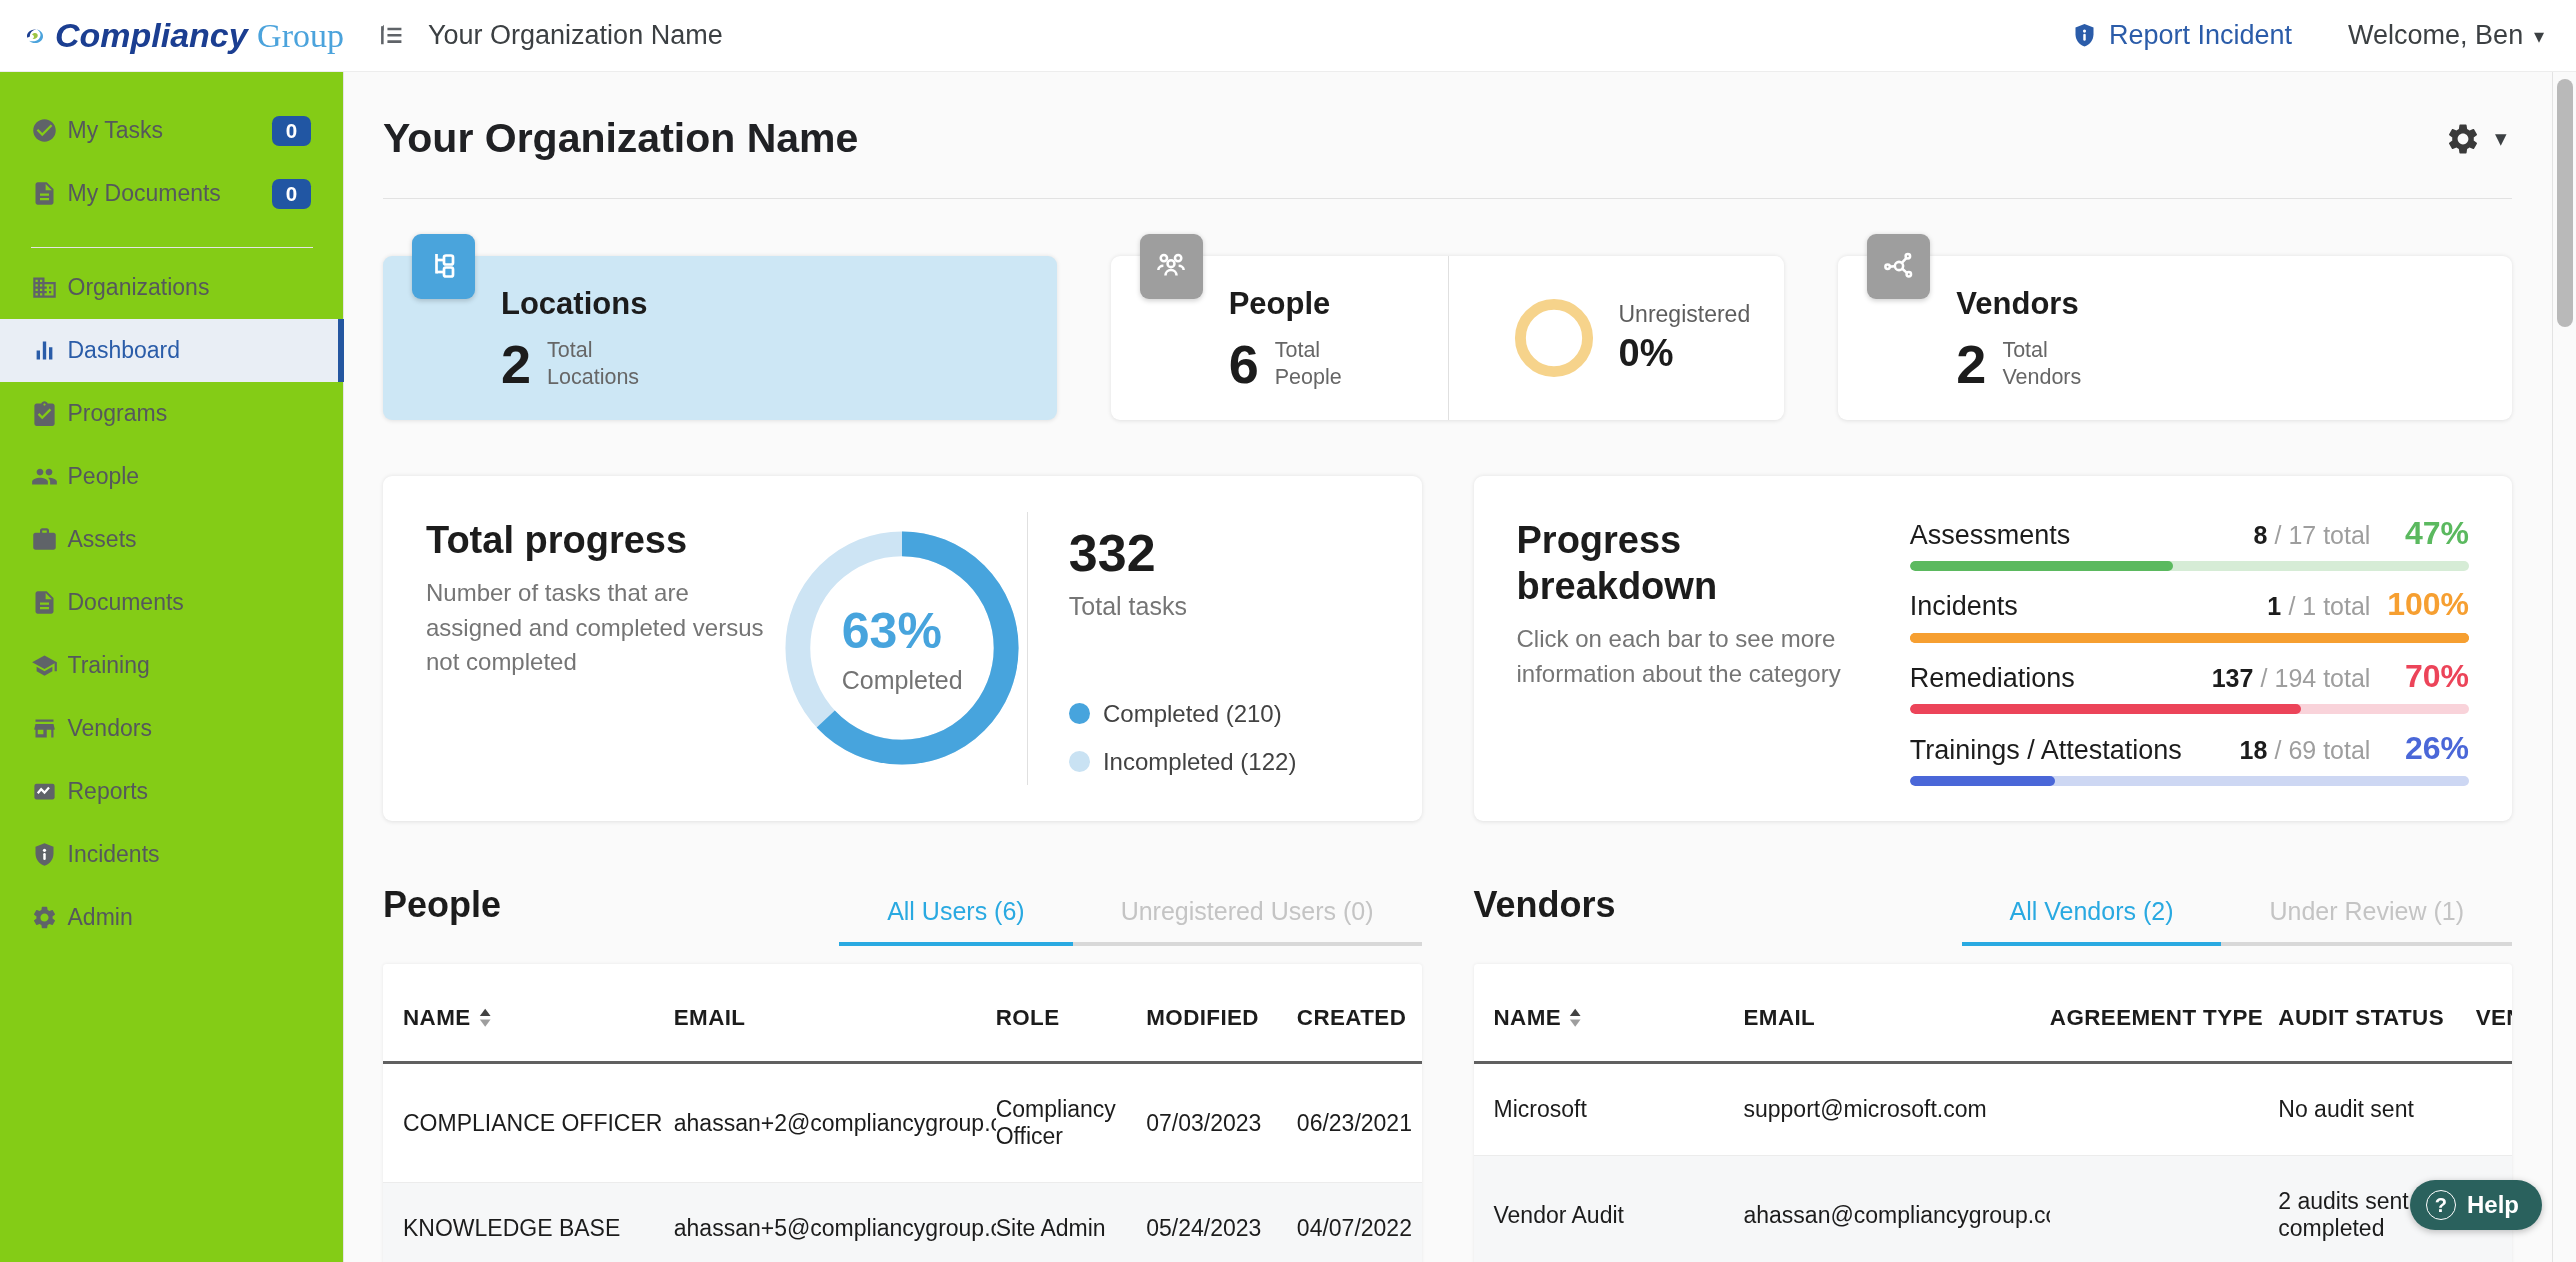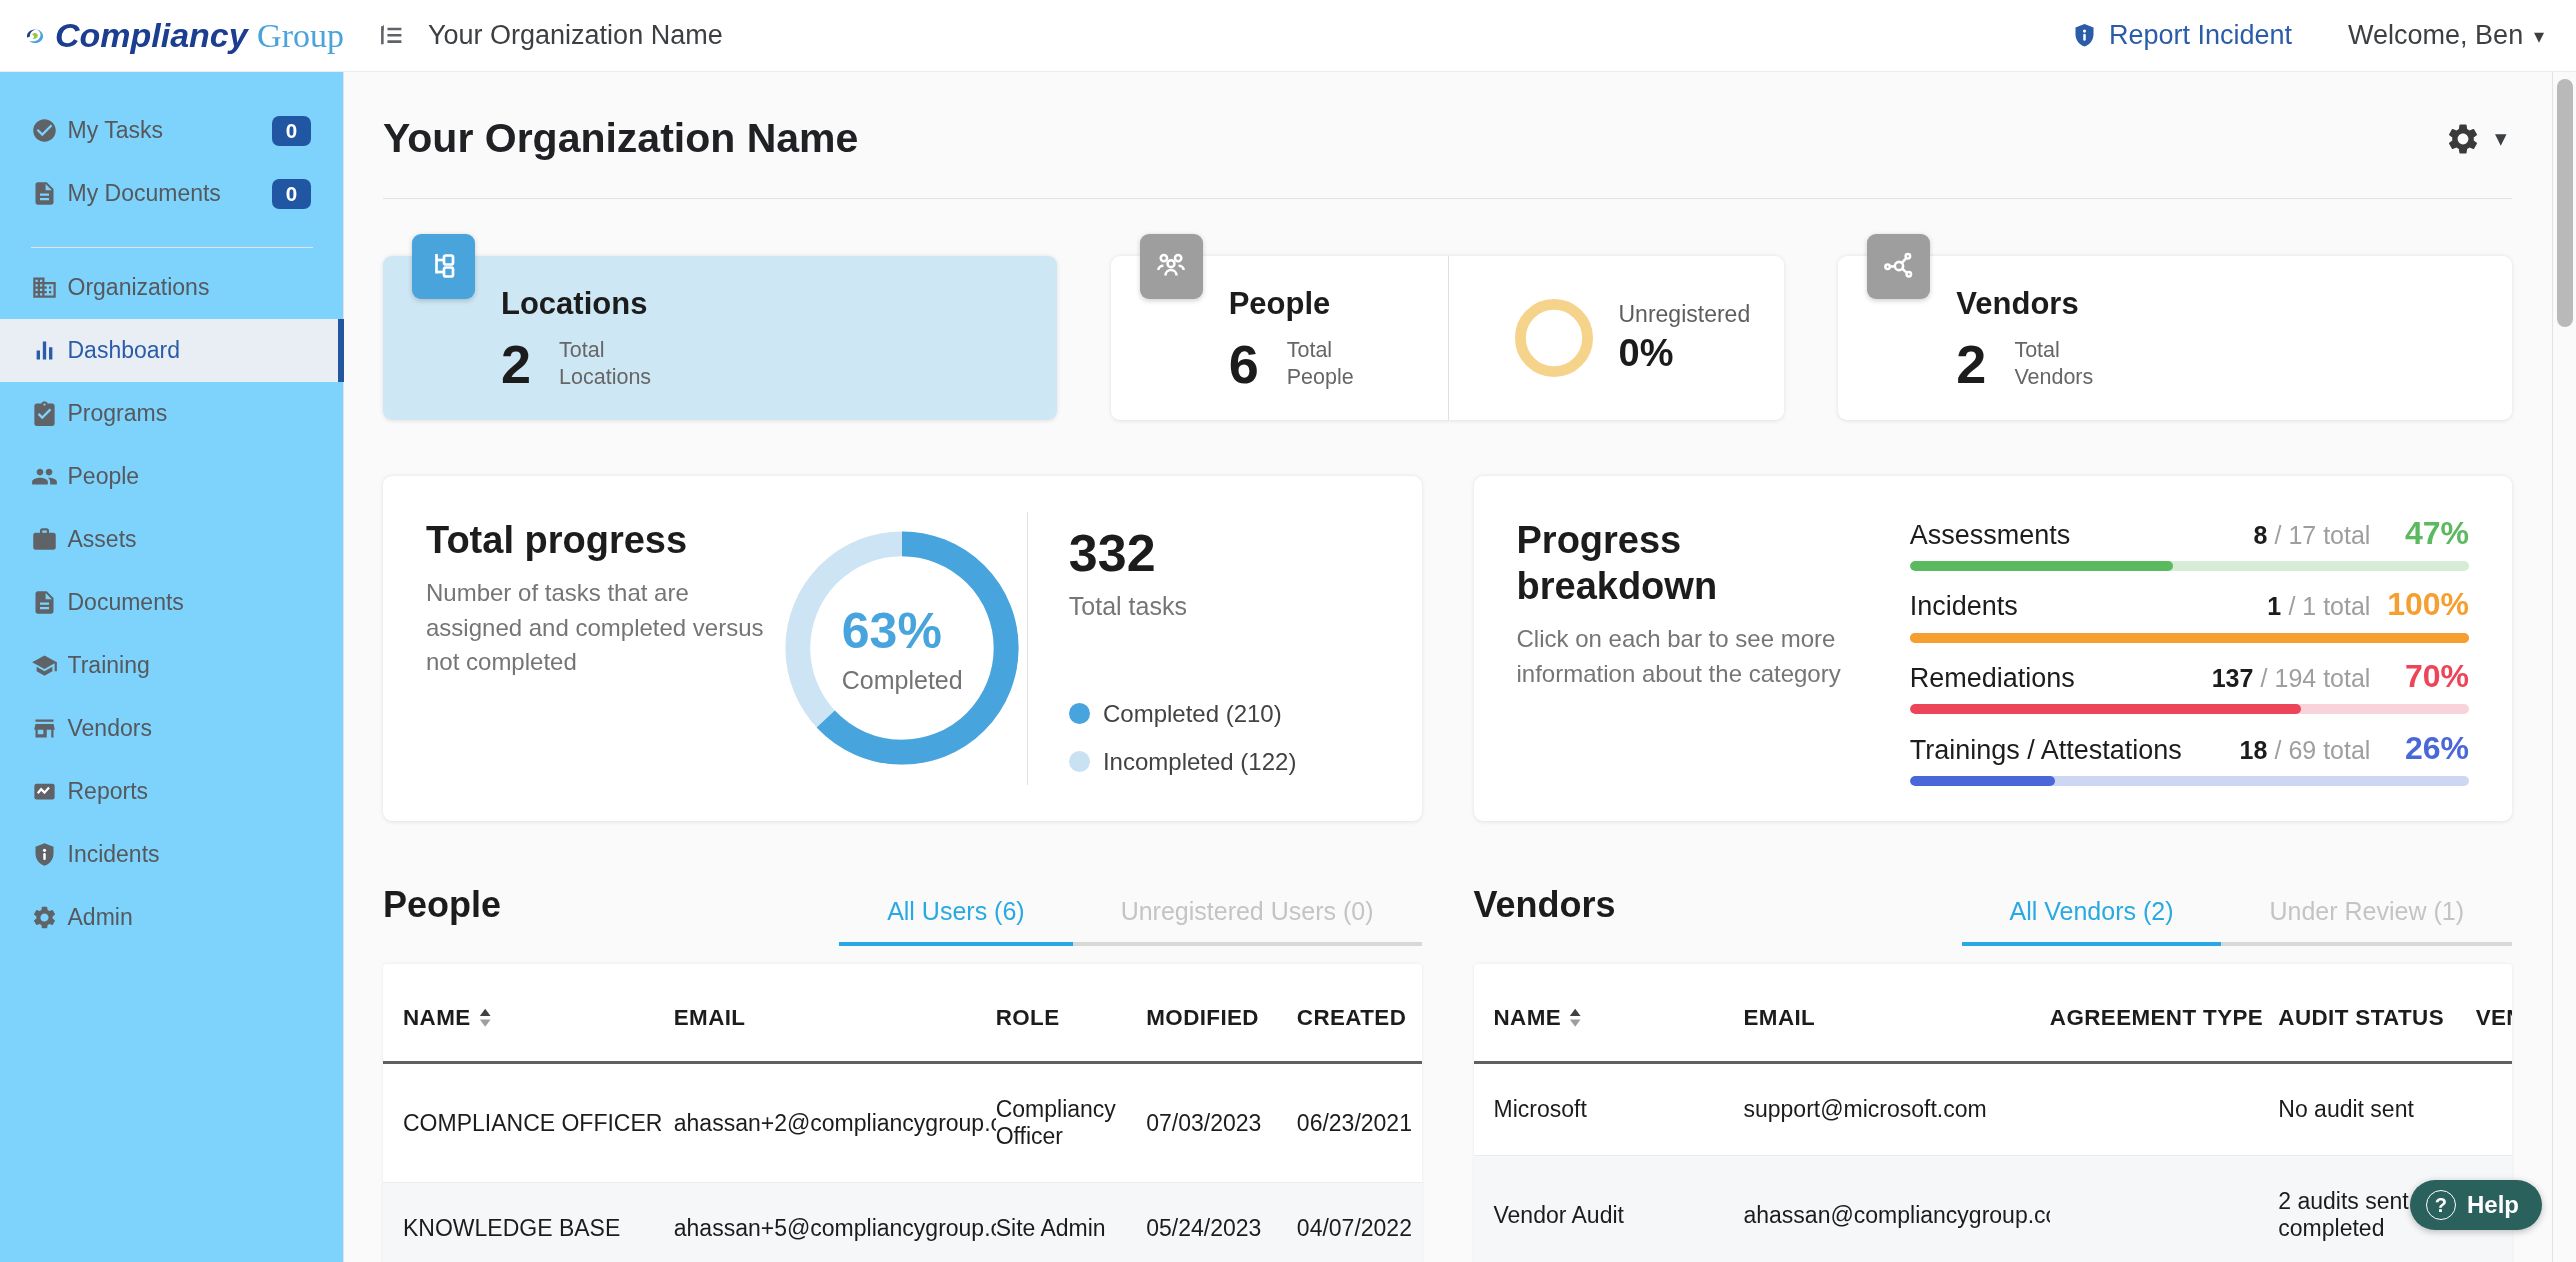--- a/index.html
+++ b/index.html
@@ -14,21 +14,21 @@
   .wordmark .w1 { color:#1b3e91; font-weight:bold; font-style:italic; }
   .wordmark .w2 { color:#4ba3dc;font-family:Liberation Serif, serif; }
   .tb-left { display:flex; align-items:center; gap:21.5px; padding-left:32px; }
   .tb-org { font-size:27px; color:#3c4043; }
   .tb-right { margin-left:auto; display:flex; align-items:center; gap:56px; padding-right:32px; }
   .report-incident { display:flex; align-items:center; gap:10.8px; color:#2b5ca9; font-size:27px; cursor:pointer; }
   .welcome { display:flex; align-items:center; gap:10.8px; color:#3c4043; font-size:27px; cursor:pointer; }
   .caret { font-size:20px; color:#3c4043; }
 
   
-  .sidebar { position:absolute; left:0; top:72px; width:344px; height:1191px; background:#7dd3fc;
+  .sidebar { position:absolute; left:0; top:72px; width:344px; height:1191px; background:#84cc16;
     border-right:0.9px solid #e4e4e4; padding-top:27px; z-index:20; }
   .side-item { position:relative; height:63px; display:flex; align-items:center; padding:0 32px 0 30.5px; cursor:pointer; }
   .side-item .micon { width:27px; height:27px; fill:#5f6368; flex-shrink:0; }
   .side-item .lbl { font-size:23px; color:#55585c; margin-left:10px; }
   .side-item.active { background:#e9eef5; }
   .side-item.active .lbl { color:#2a5ca8; }
   .side-item.active .micon { fill:#2a5ca8; }
   .side-item.active::after { content:""; position:absolute; right:-0.9px; top:0; width:6.3px; height:100%; background:#2456a0; }
   .badge { margin-left:auto; min-width:39px; height:30px; background:#2156a3; color:#fff; font-size:20.6px;
     font-weight:bold; border-radius:7.2px; display:flex; align-items:center; justify-content:center; padding:0 9px; }
@@ -53,21 +53,21 @@
   .sum-card { position:relative; flex:1; height:164px; background:#fff; border-radius:9px;
     box-shadow:0 0.9px 4.5px rgba(0,0,0,.10); display:flex; cursor:pointer; }
   .sum-card.highlight { background:#cde7f5; }
   .icon-badge { position:absolute; left:29px; top:-22.4px; width:63px; height:65px; border-radius:9px;
     background:#9e9e9e; display:flex; align-items:center; justify-content:center; box-shadow:0 1.8px 5.4px rgba(0,0,0,.18); }
   .icon-badge.blue { background:#4aa4dc; }
   .sum-left { width:50%; padding:30.5px 0 0 118px; }
   .sum-title { font-size:31px; font-weight:bold; color:#1c1c1c; }
   .sum-num-row { display:flex; align-items:center; margin-top:14.4px; }
   .sum-num { font-size:54px; font-weight:bold; color:#1c1c1c; line-height:1; }
-  .sum-lbl { font-size:21.5px; color:#666; margin-left:28px; line-height:1.25; }
+  .sum-lbl { font-size:21.5px; color:#666; margin-left:16px; line-height:1.25; }
   .sum-right { width:50%; border-left:0.9px solid #e0e0e0; display:flex; align-items:center; padding-left:63px; gap:23px; }
   .ring { width:84px; height:84px; }
   .donut-side .d-lbl { font-size:23px; color:#5d5d5d; }
   .donut-side .d-pct { font-size:38px; font-weight:bold; color:#1c1c1c; margin-top:3.6px; }
 
   
   .row2 { display:flex; gap:52px; margin-top:56px; }
   .big-card { flex:1; height:345px; background:#fff; border-radius:9px; box-shadow:0 0.9px 4.5px rgba(0,0,0,.10); display:flex; }
   .tp-left { width:38%; padding:41px 0 0 43px; }
   .card-h1 { font-size:38px; font-weight:bold; color:#1c1c1c; line-height:1.22; }

